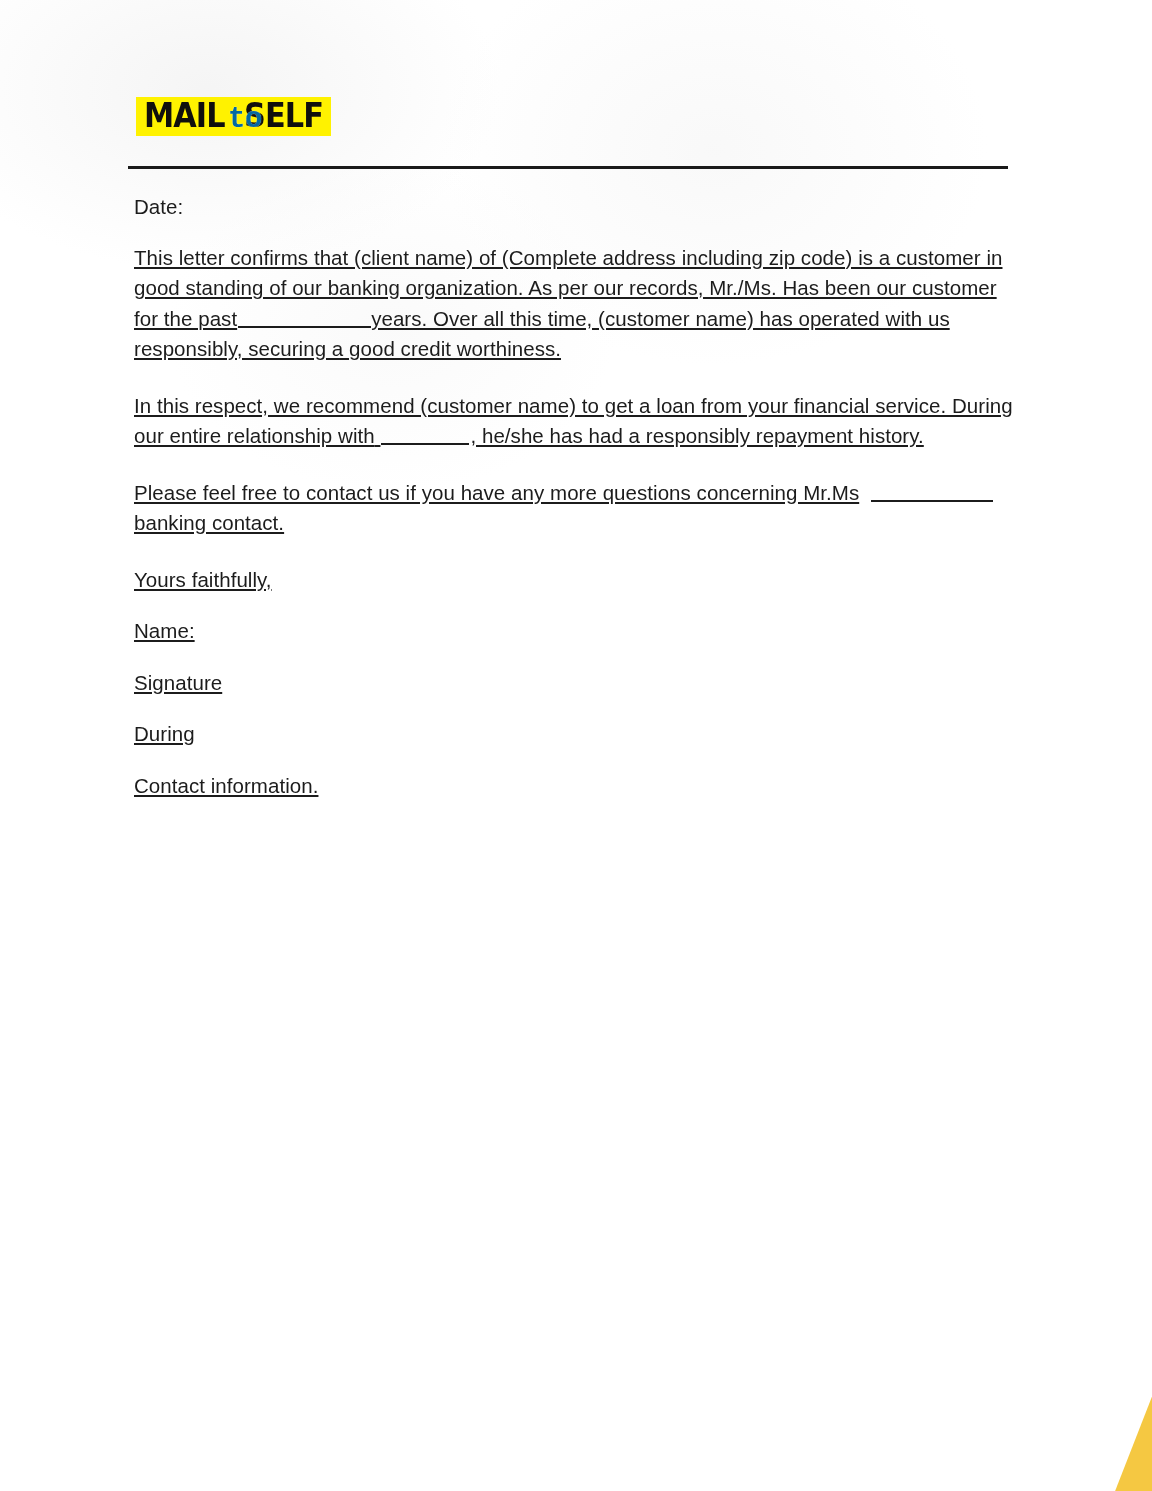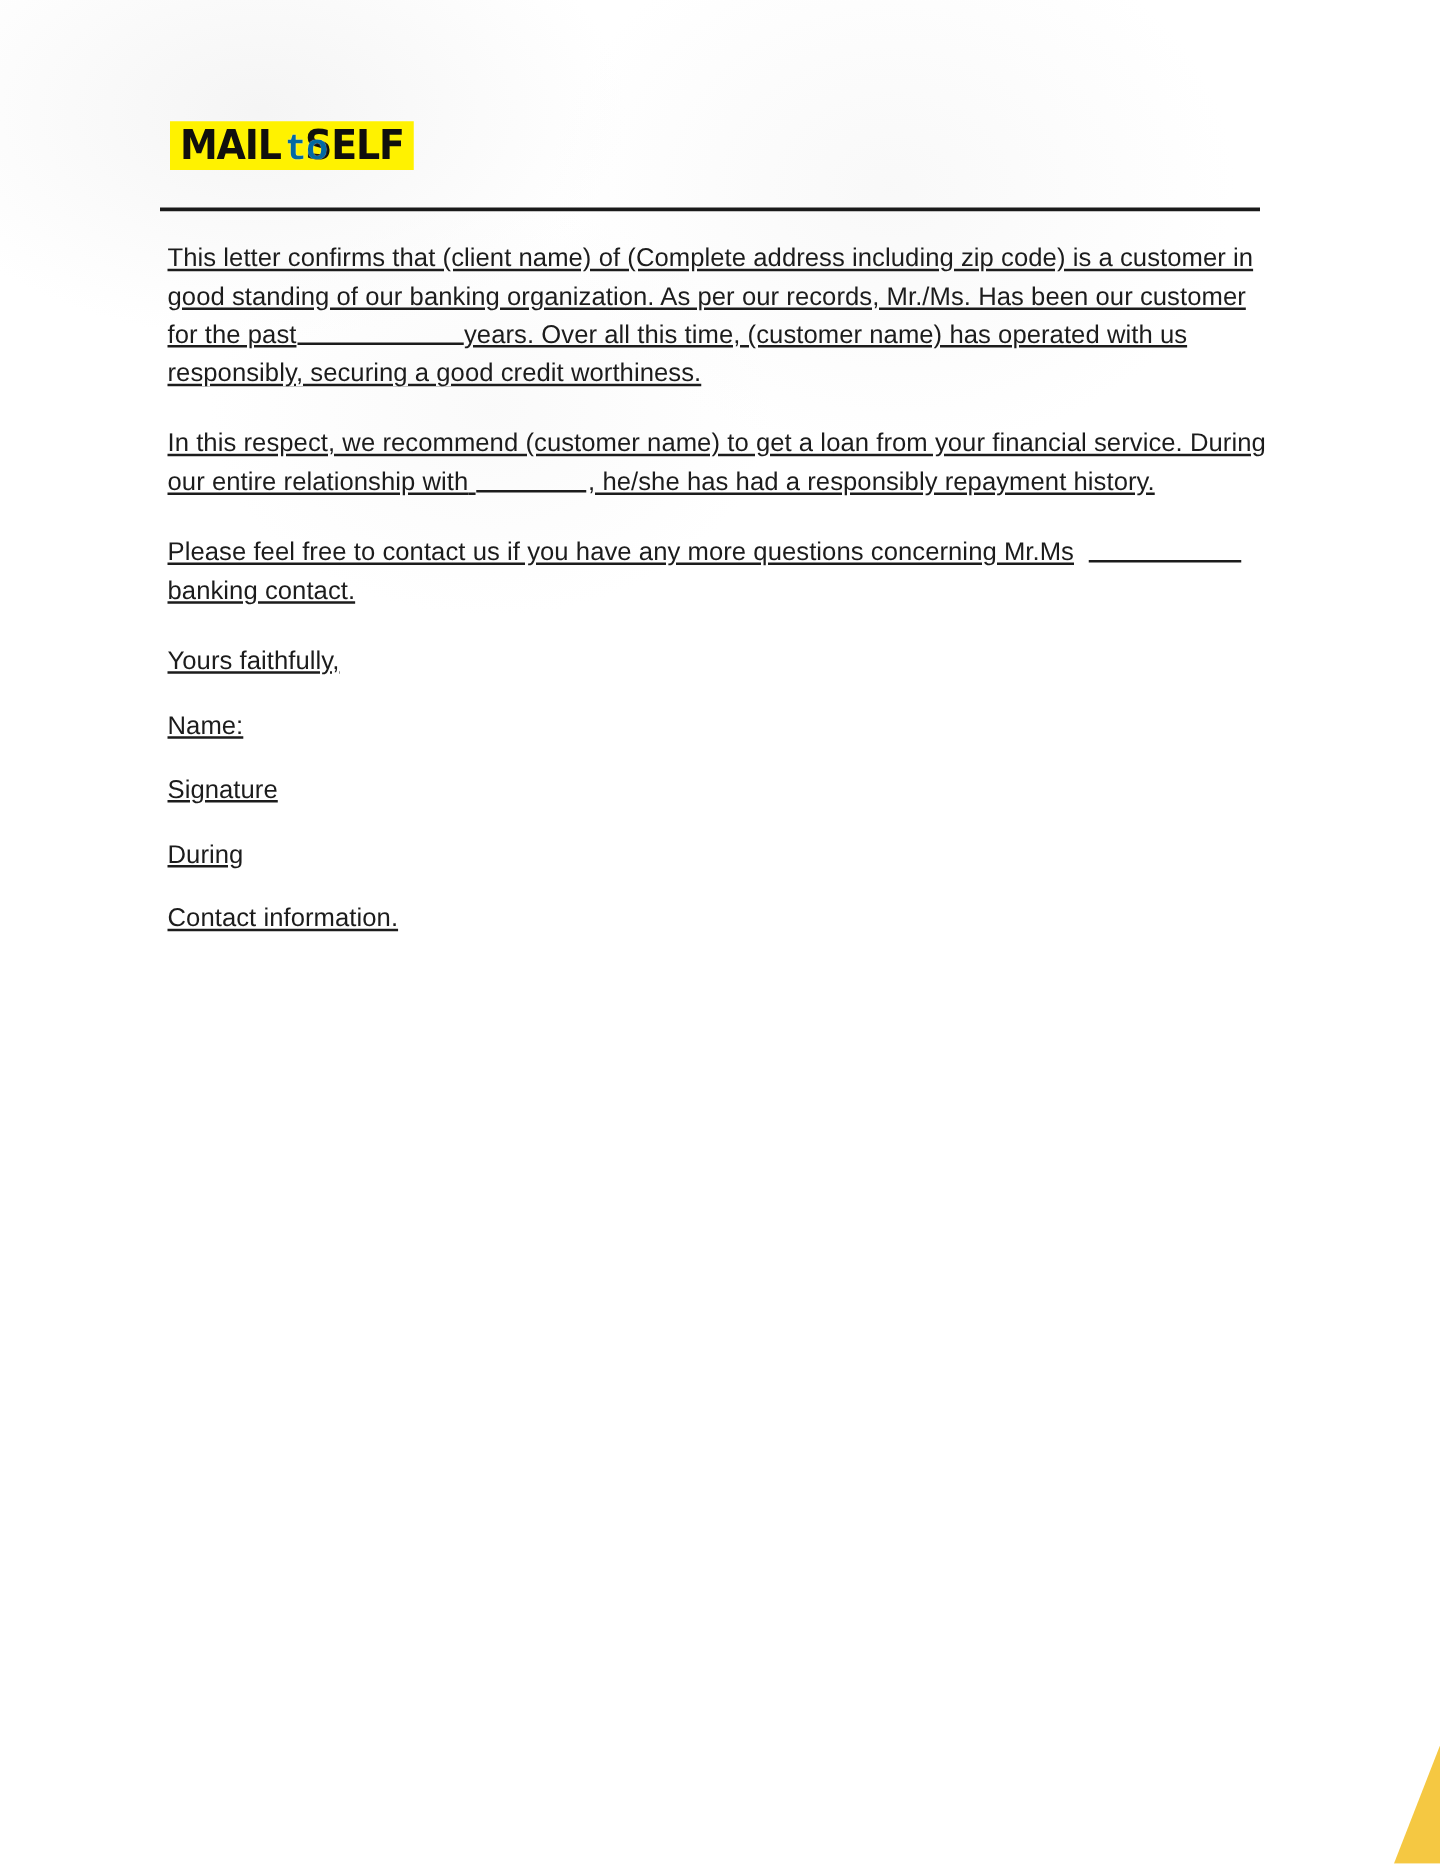--- a/index.html
+++ b/index.html
@@ -146,20 +146,21 @@
     <div class="logo">
       <span class="logo-word logo-mail">MAIL</span><span class="logo-word logo-self">SELF</span>
       <span class="logo-to">to</span>
     </div>
   </div>
 
   <div class="head-rule"></div>
 
   <div class="letter-body">
 
+    <p class="block tight">Date:</p>
 
 
     <p class="block para"><span>This letter confirms that (client name) of (Complete address including zip code) is a customer in good standing of our banking organization. As per our records, Mr./Ms. Has been our customer for the past</span><span class="blank blank-years"></span><span>years. Over all this time, (customer name) has operated with us responsibly, securing a good credit worthiness.</span></p>
 
     <p class="block para"><span>In this respect, we recommend (customer name) to get a loan from your financial service. During our entire relationship with</span> <span class="blank blank-with"></span><span>, he/she has had a responsibly repayment history.</span></p>
 
     <p class="block para"><span>Please feel free to contact us if you have any more questions concerning Mr.Ms</span><span class="blank blank-lead"></span><span>banking contact.</span></p>
 
     <p class="block sign-line">Yours faithfully,</p>
 

